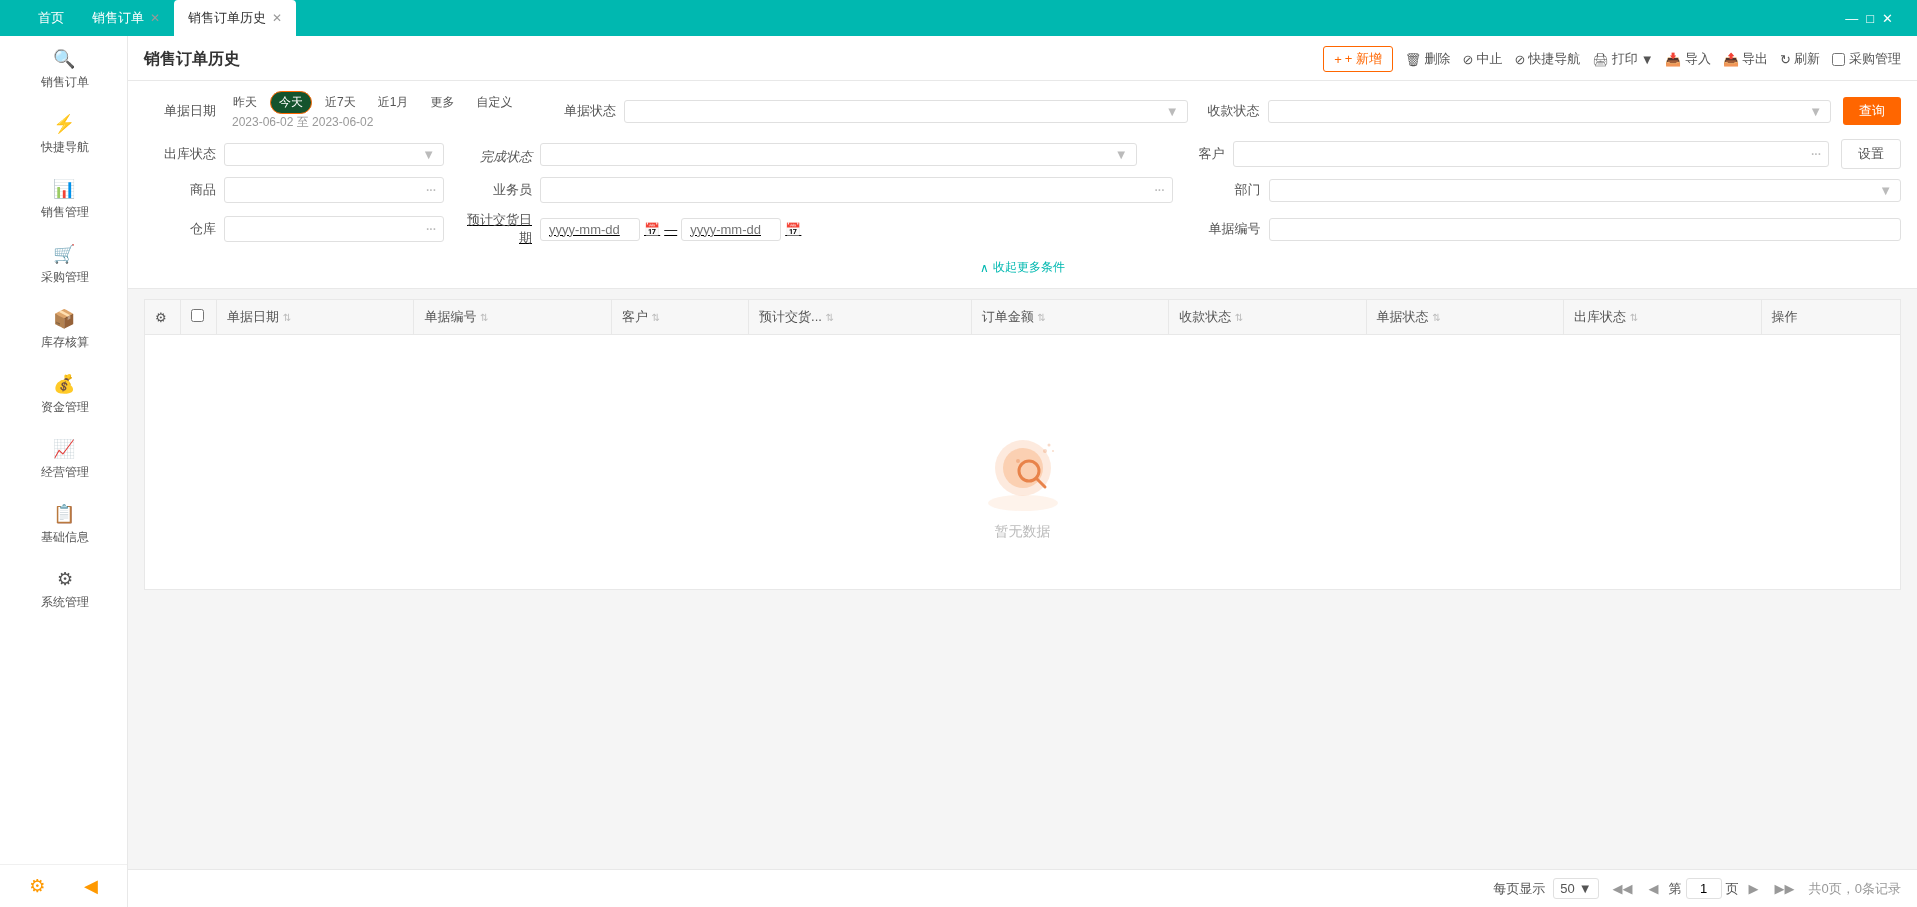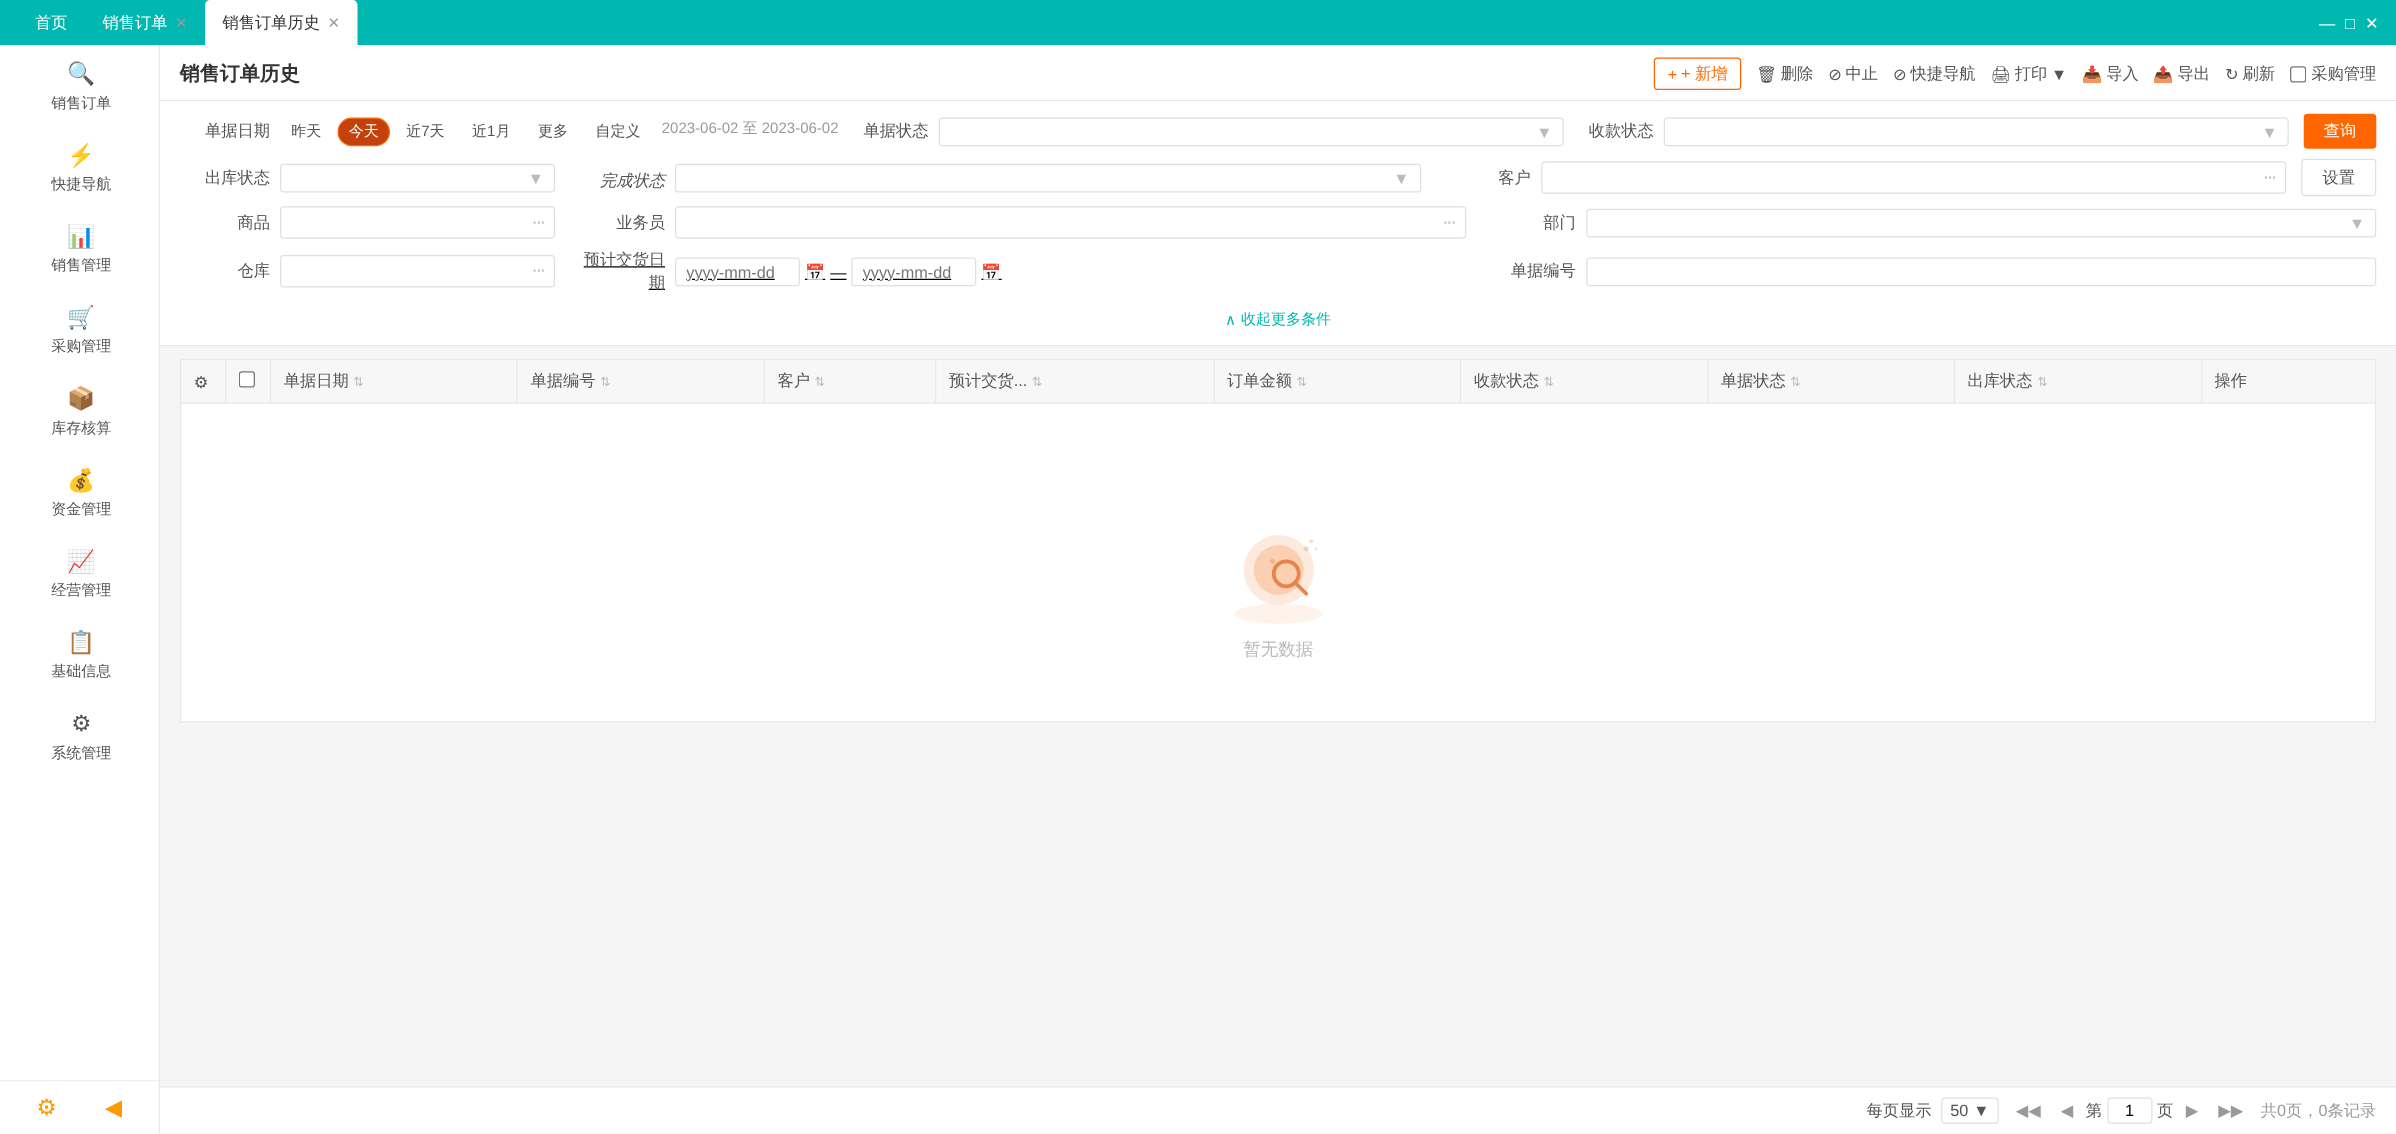--- a/index.html
+++ b/index.html
@@ -1,19 +1,19 @@
 <!DOCTYPE html>
 <html><head>
   <meta charset="utf-8">
   <style>
     * { box-sizing: border-box; margin: 0; padding: 0; }
     body { font-family: 'Microsoft YaHei', sans-serif; font-size: 13px; background: #f5f5f5; display: flex; flex-direction: column; height: 100vh; overflow: hidden; }
 
     
-    .topbar { height: 36px; background: #00b8b0; display: flex; align-items: center; padding: 0 14px; gap: 0; flex-shrink: 0; }
+    .topbar { height: 36px; background: #00b8b0; display: flex; align-items: center; padding: 0 24px; gap: 0; flex-shrink: 0; }
     .topbar-tab { height: 36px; display: flex; align-items: center; padding: 0 14px; color: #fff; font-size: 13px; cursor: pointer; position: relative; gap: 6px; }
     .topbar-tab.home { background: transparent; }
     .topbar-tab.active { background: #fff; color: #333; border-radius: 4px 4px 0 0; }
     .topbar-tab .close-x { font-size: 12px; color: #999; cursor: pointer; }
     .topbar-spacer { flex: 1; }
     .topbar-actions { display: flex; align-items: center; gap: 8px; color: #fff; font-size: 13px; }
     .topbar-actions span { cursor: pointer; }
 
     
     .main-layout { display: flex; flex: 1; overflow: hidden; }
@@ -34,21 +34,21 @@
     .page-title { font-size: 16px; font-weight: bold; color: #333; }
     .toolbar { display: flex; align-items: center; gap: 12px; font-size: 13px; color: #555; }
     .toolbar-btn { display: flex; align-items: center; gap: 3px; cursor: pointer; color: #555; white-space: nowrap; }
 
     
     .filter-area { background: #fff; padding: 10px 16px; border-bottom: 1px solid #e8e8e8; flex-shrink: 0; }
     .filter-row { display: flex; align-items: center; gap: 0; margin-bottom: 8px; }
     .filter-label { width: 80px; color: #555; text-align: right; padding-right: 8px; flex-shrink: 0; font-size: 13px; }
     .filter-date-btns { display: flex; align-items: center; gap: 4px; }
     .date-btn { padding: 2px 8px; border-radius: 12px; cursor: pointer; font-size: 12px; color: #555; border: 1px solid transparent; }
-    .date-btn.active { background: #c2410c; color: #fff; border-color: #f60; }
+    .date-btn.active { background: #14532d; color: #fff; border-color: #f60; }
     .date-range { font-size: 12px; color: #999; margin-left: 8px; }
     .filter-select { display: flex; align-items: center; border: 1px solid #e0e0e0; border-radius: 3px; padding: 3px 8px; min-width: 160px; background: #fff; cursor: pointer; color: #999; font-size: 13px; gap: 4px; }
     .filter-select .chevron { margin-left: auto; color: #bbb; }
     .filter-dots { color: #bbb; cursor: pointer; margin-left: 4px; font-size: 16px; letter-spacing: -2px; }
     .filter-input { border: 1px solid #e0e0e0; border-radius: 3px; padding: 3px 8px; background: #fff; color: #999; font-size: 13px; min-width: 160px; }
     .date-input-group { display: flex; align-items: center; gap: 4px; }
     .date-input { border: 1px solid #e0e0e0; border-radius: 3px; padding: 3px 8px; background: #fff; color: #bbb; font-size: 13px; width: 100px; }
     .date-icon { color: #f90; cursor: pointer; }
     .collapse-btn { text-align: center; color: #00b8b0; cursor: pointer; font-size: 12px; display: flex; align-items: center; justify-content: center; gap: 4px; padding: 4px 0 2px; }
 
@@ -187,21 +187,21 @@
             <span>采购管理</span>
           </span>
         </div>
       </div>
     </div>
 
     <div class="filter-area">
 
       <div class="filter-row">
         <span class="filter-label">单据日期</span>
-        <div style="display:flex;flex-direction:row;min-width:320px;">
+        <div style="display:flex;flex-direction:column;min-width:320px;">
           <div class="filter-date-btns">
             <span class="date-btn">昨天</span>
             <span class="date-btn active">今天</span>
             <span class="date-btn">近7天</span>
             <span class="date-btn">近1月</span>
             <span class="date-btn">更多</span>
             <span class="date-btn">自定义</span>
           </div>
           <span class="date-range">2023-06-02 至 2023-06-02</span>
         </div>

